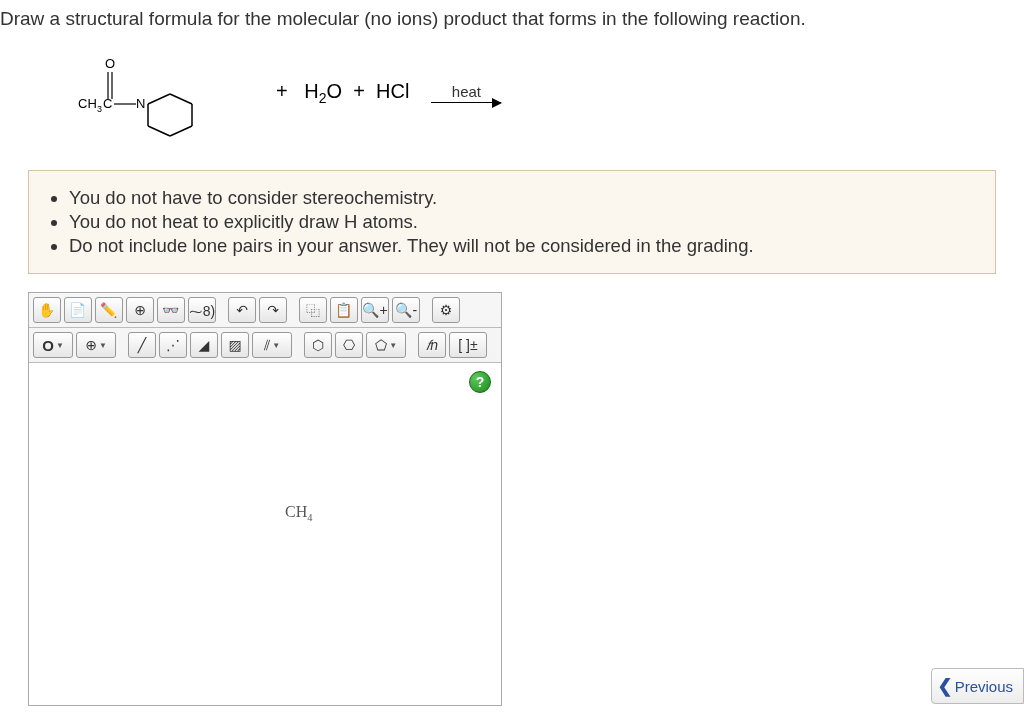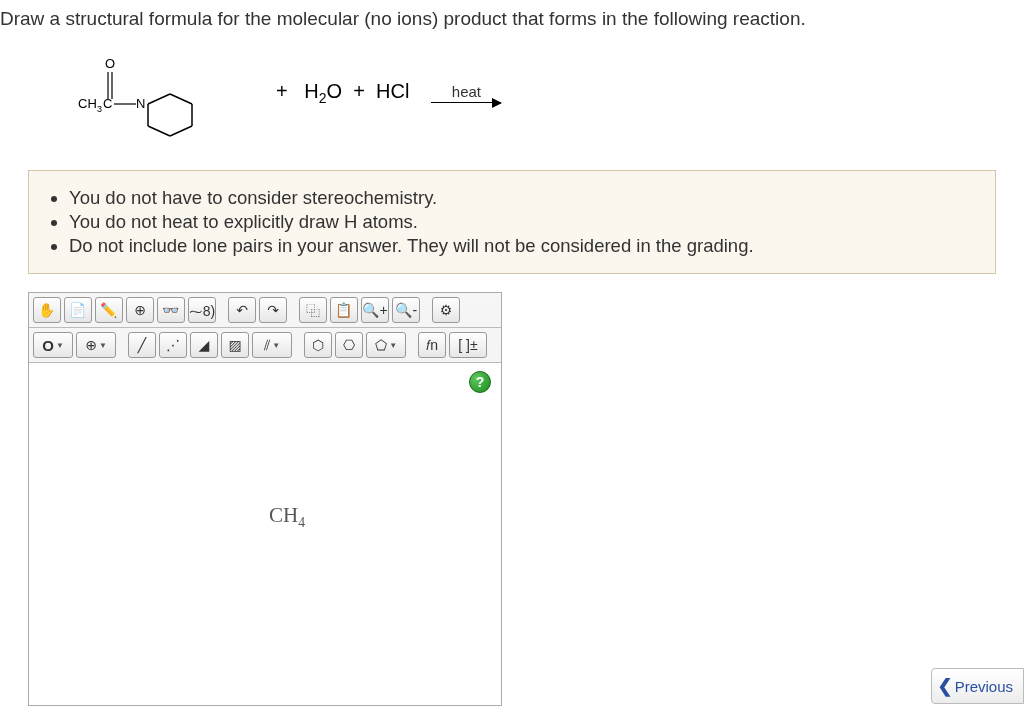--- a/index.html
+++ b/index.html
@@ -121,24 +121,24 @@
     color: #fff;
     font-weight: bold;
     display: flex;
     align-items: center;
     justify-content: center;
     font-size: 14px;
     border: 1px solid #156a15;
   }
   .placed-atom {
     position: absolute;
-    left: 240px;
+    left: 256px;
     top: 140px;
     font-family: "Times New Roman", serif;
-    font-size: 21px;
+    font-size: 16px;
     color: #555;
   }
   .placed-atom .subs { font-size: 0.65em; vertical-align: sub; }
 
   .prev-btn {
     position: absolute;
     right: 0;
     bottom: 18px;
     border: 1px solid #bbb;
     background: linear-gradient(#fff,#ececec);
@@ -234,21 +234,21 @@
         <span class="drop-caret">▼</span>
       </div>
     <div class="spacer"></div>
     <div class="tool-btn">⬡</div>
     <div class="tool-btn">⎔</div>
     <div class="tool-btn with-drop">
         <span>⬠</span>
         <span class="drop-caret">▼</span>
       </div>
     <div class="spacer"></div>
-    <div class="tool-btn" style="">𝑓n</div>
+    <div class="tool-btn" style="font-style:italic">𝑓n</div>
     <div class="tool-btn wide">[ ]±</div>
   </div>
   <div class="canvas">
     <div class="help-badge">?</div>
     <div class="placed-atom">
       <span>CH</span><span class="subs">4</span>
     </div>
   </div>
 </div>
 

